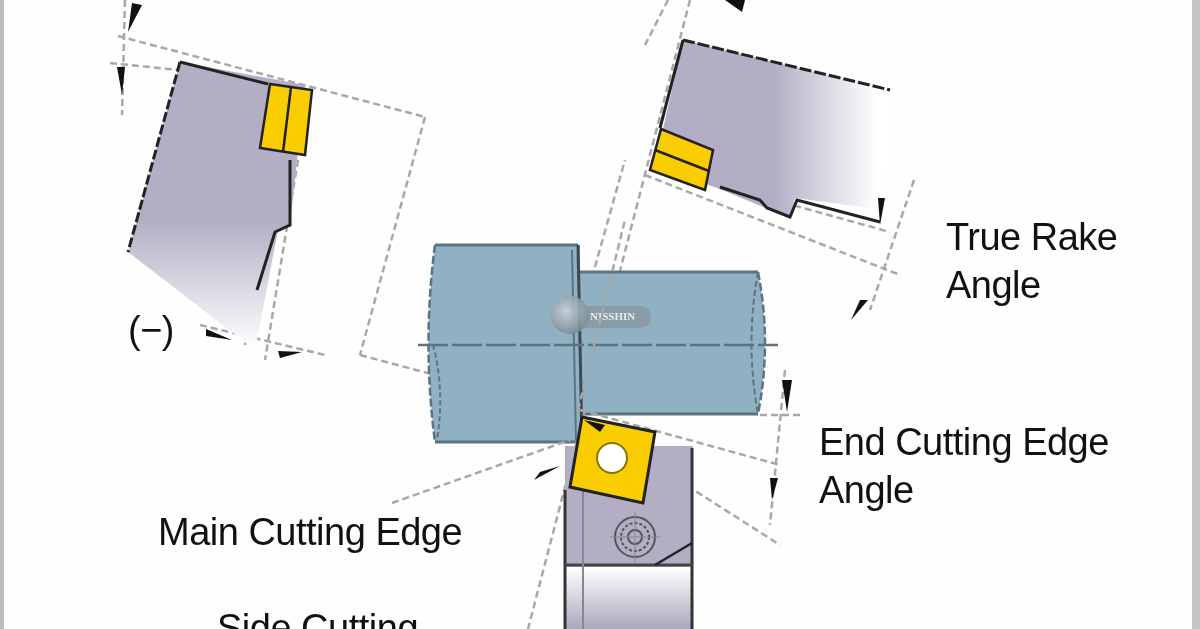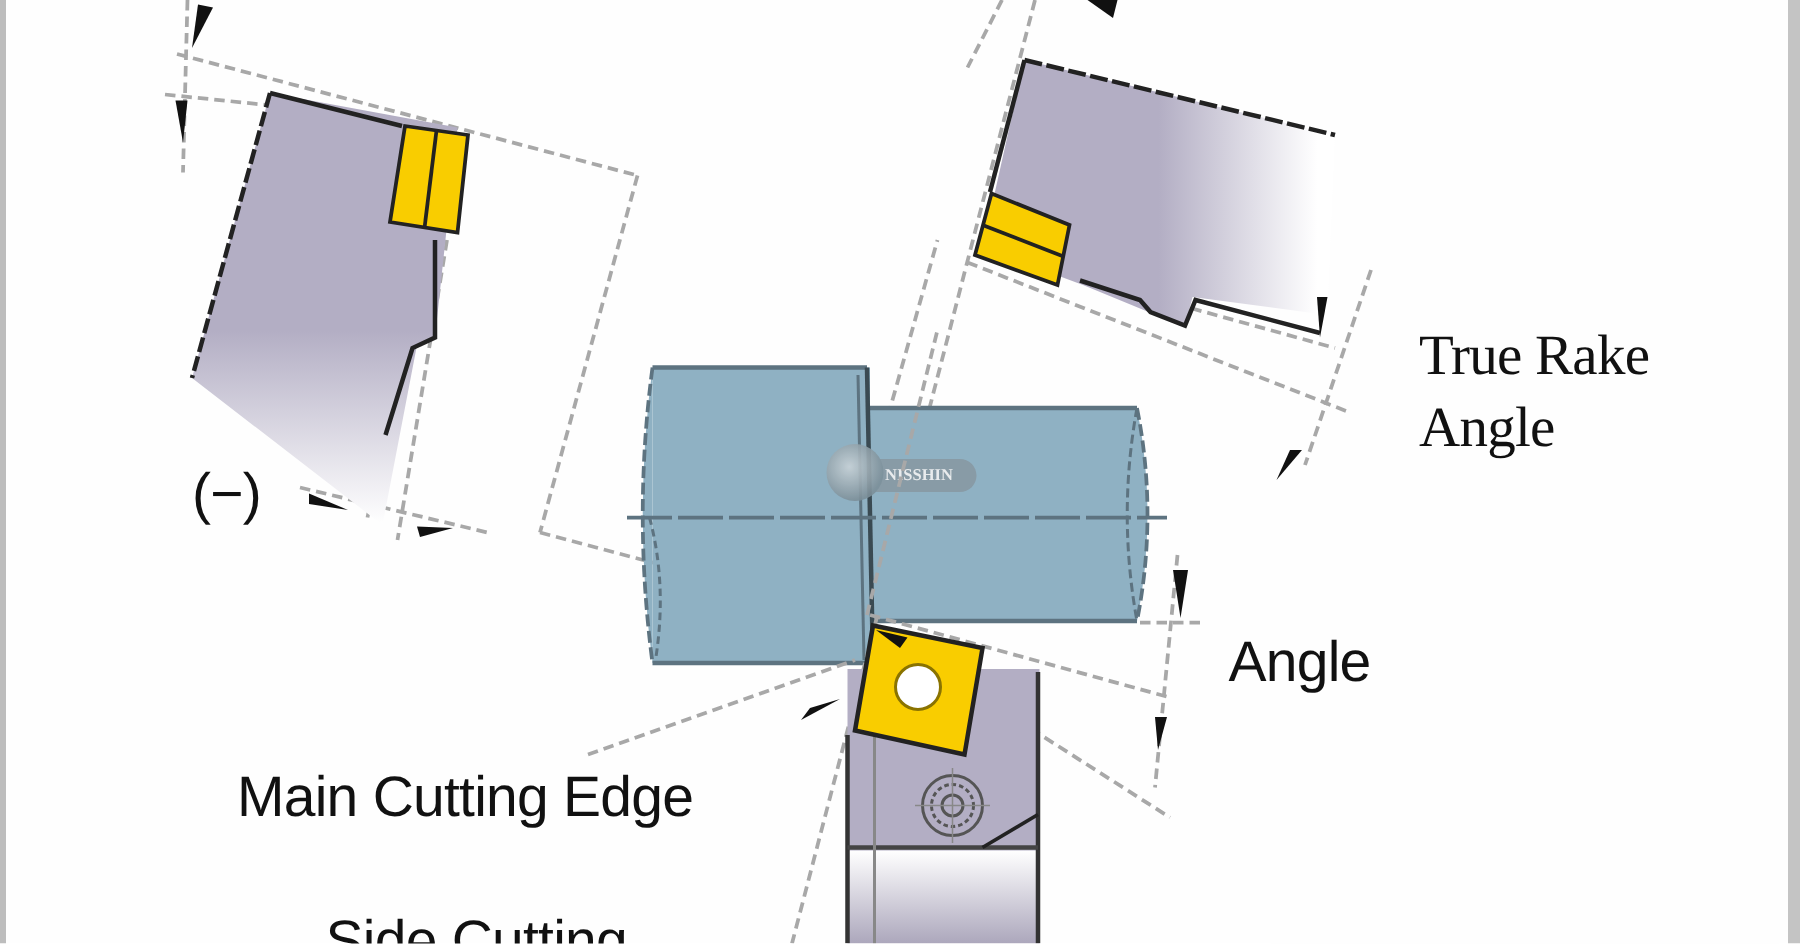--- a/index.html
+++ b/index.html
@@ -151,25 +151,26 @@
 
       <polygon points="534,480 560,466 540,472" fill="#111"></polygon>
       <polygon points="782,380 792,380 787,412" fill="#111"></polygon>
       <polygon points="770,478 778,478 772,500" fill="#111"></polygon>
     </g>
   </svg>
 
   <div class="lbl" style="left:128px; top:306px;">
     <span>(−)</span>
   </div>
-  <div class="lbl" style="left:946px; top:213px;font-family:Liberation Serif, serif;">
+  <div class="lbl" style="left:946px; top:213px;">
     <span>True Rake</span>
     <span>Angle</span>
   </div>
   <div class="lbl" style="left:819px; top:418px;">
+    <span>End Cutting Edge</span>
     <span>Angle</span>
   </div>
   <div class="lbl" style="left:158px; top:508px;">
     <span>Main Cutting Edge</span>
   </div>
   <div class="lbl" style="left:217px; top:604px;">
     <span>Side Cutting</span>
   </div>
 </div>
 

